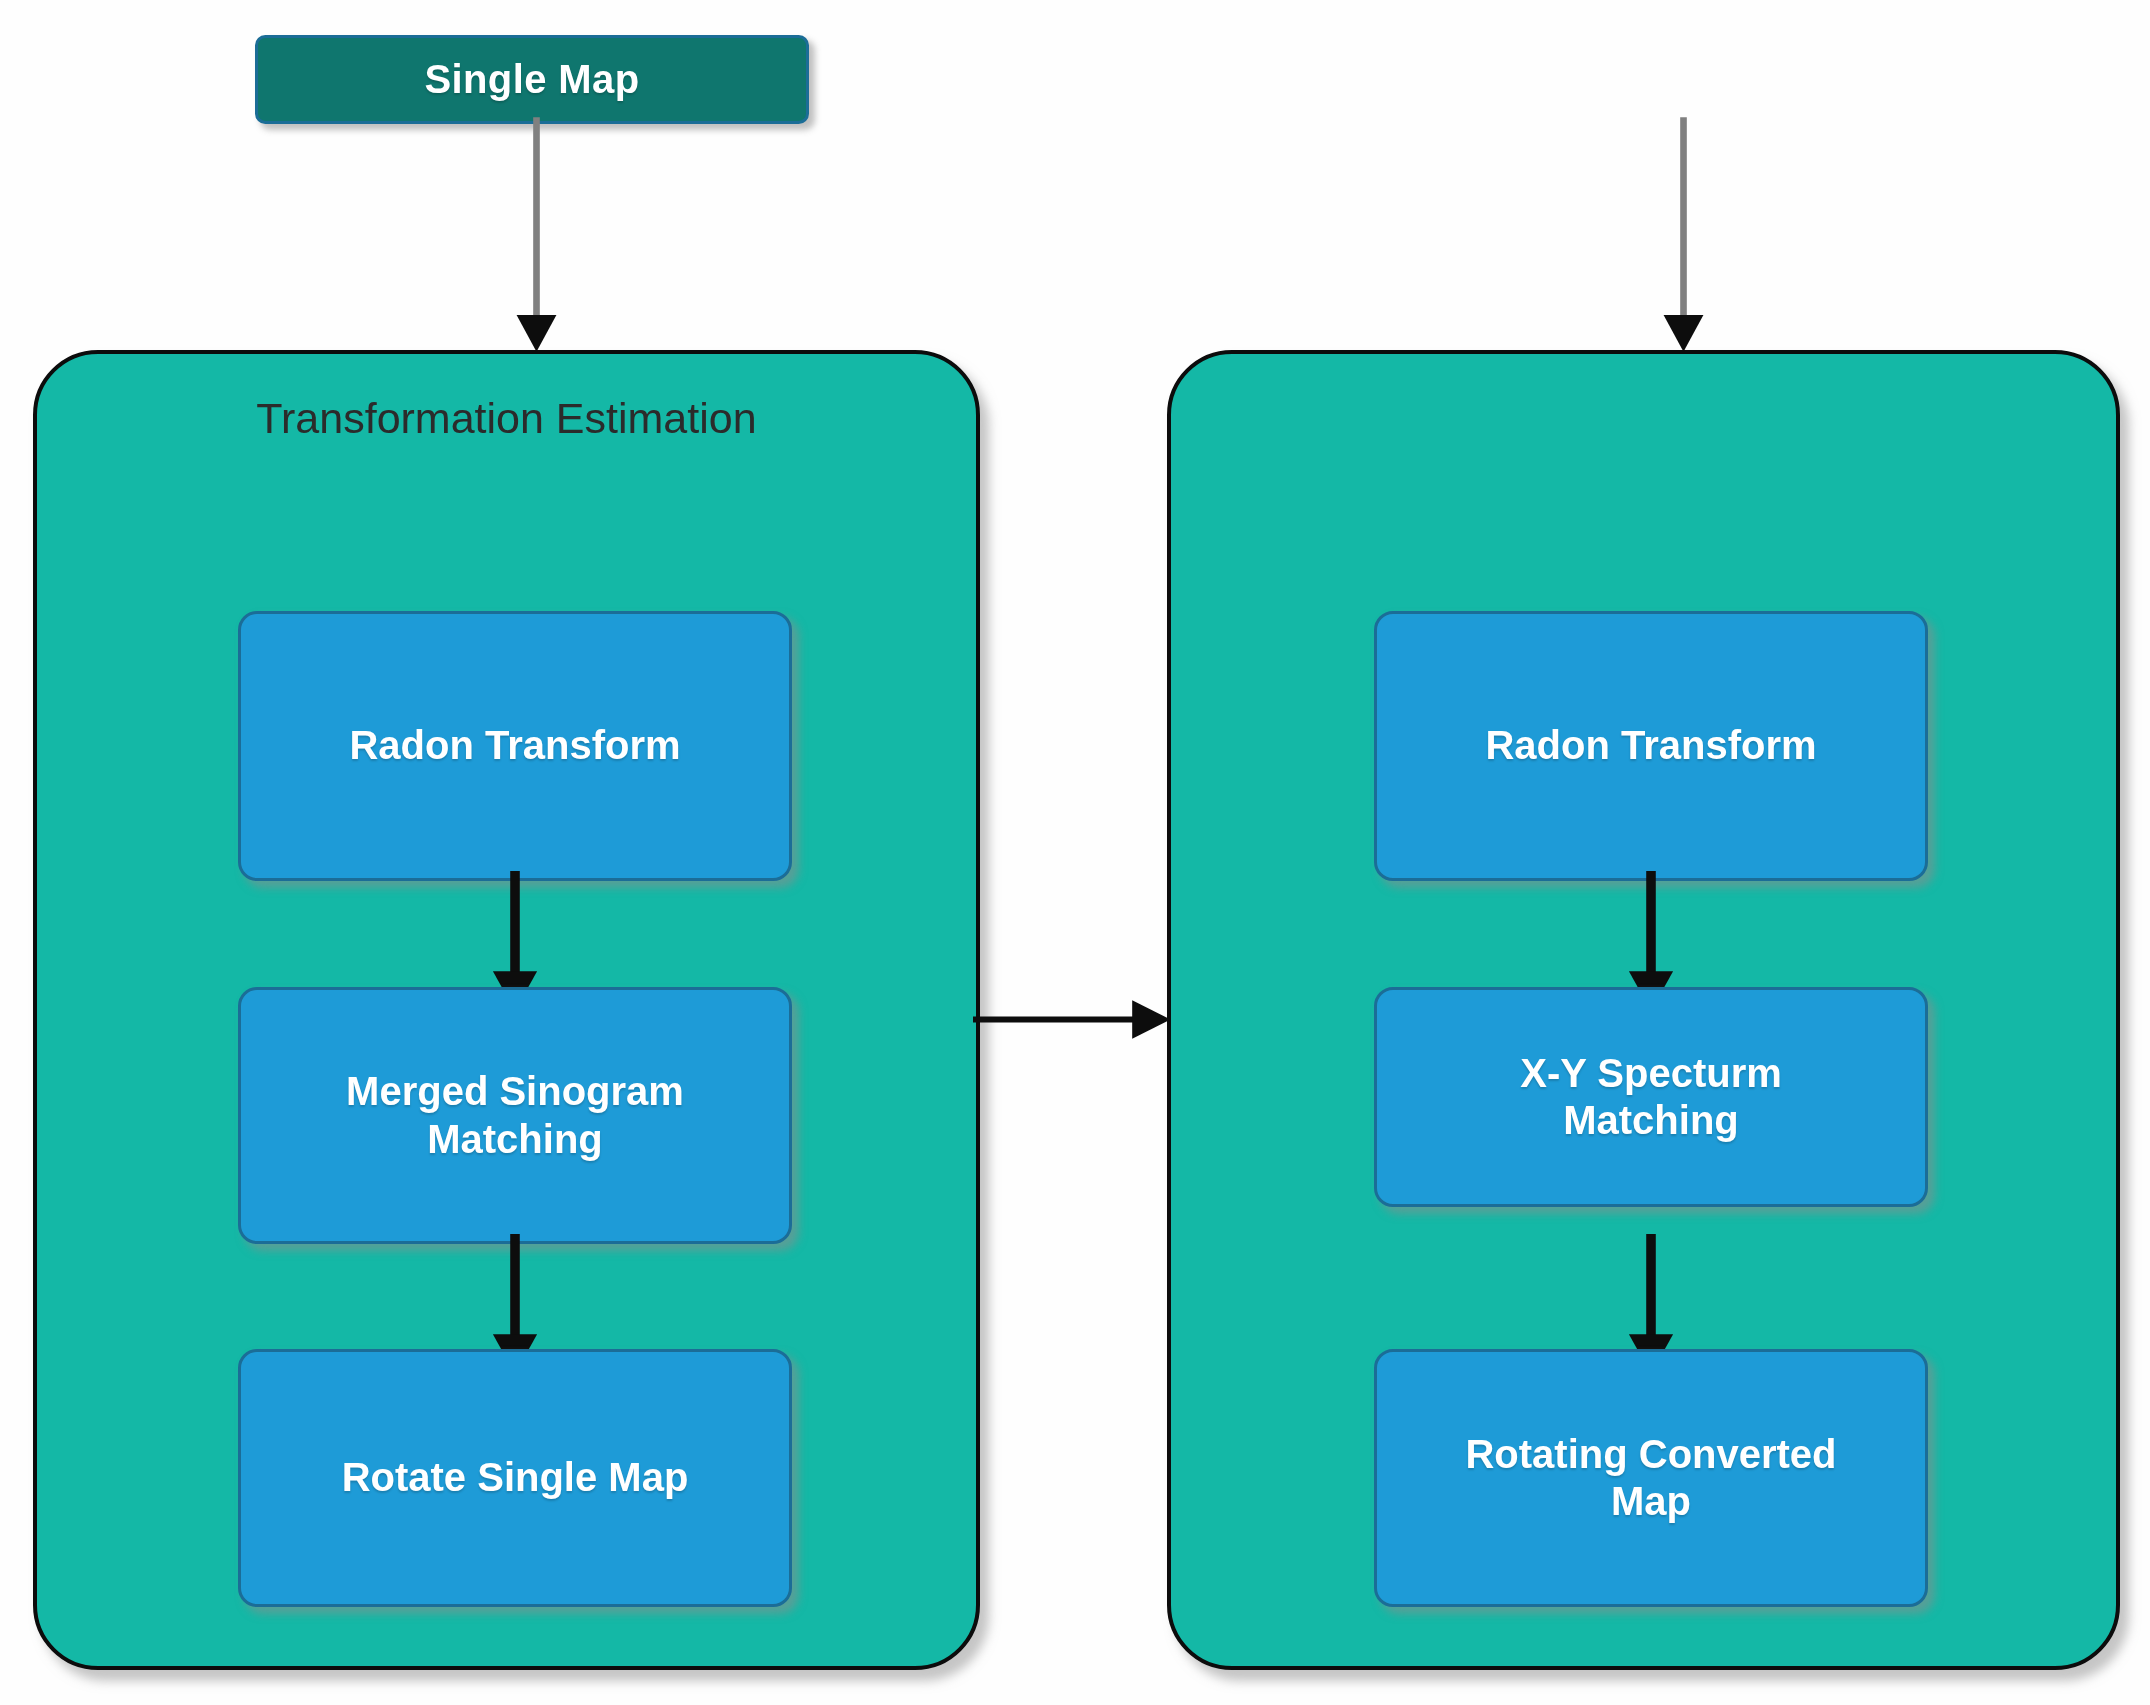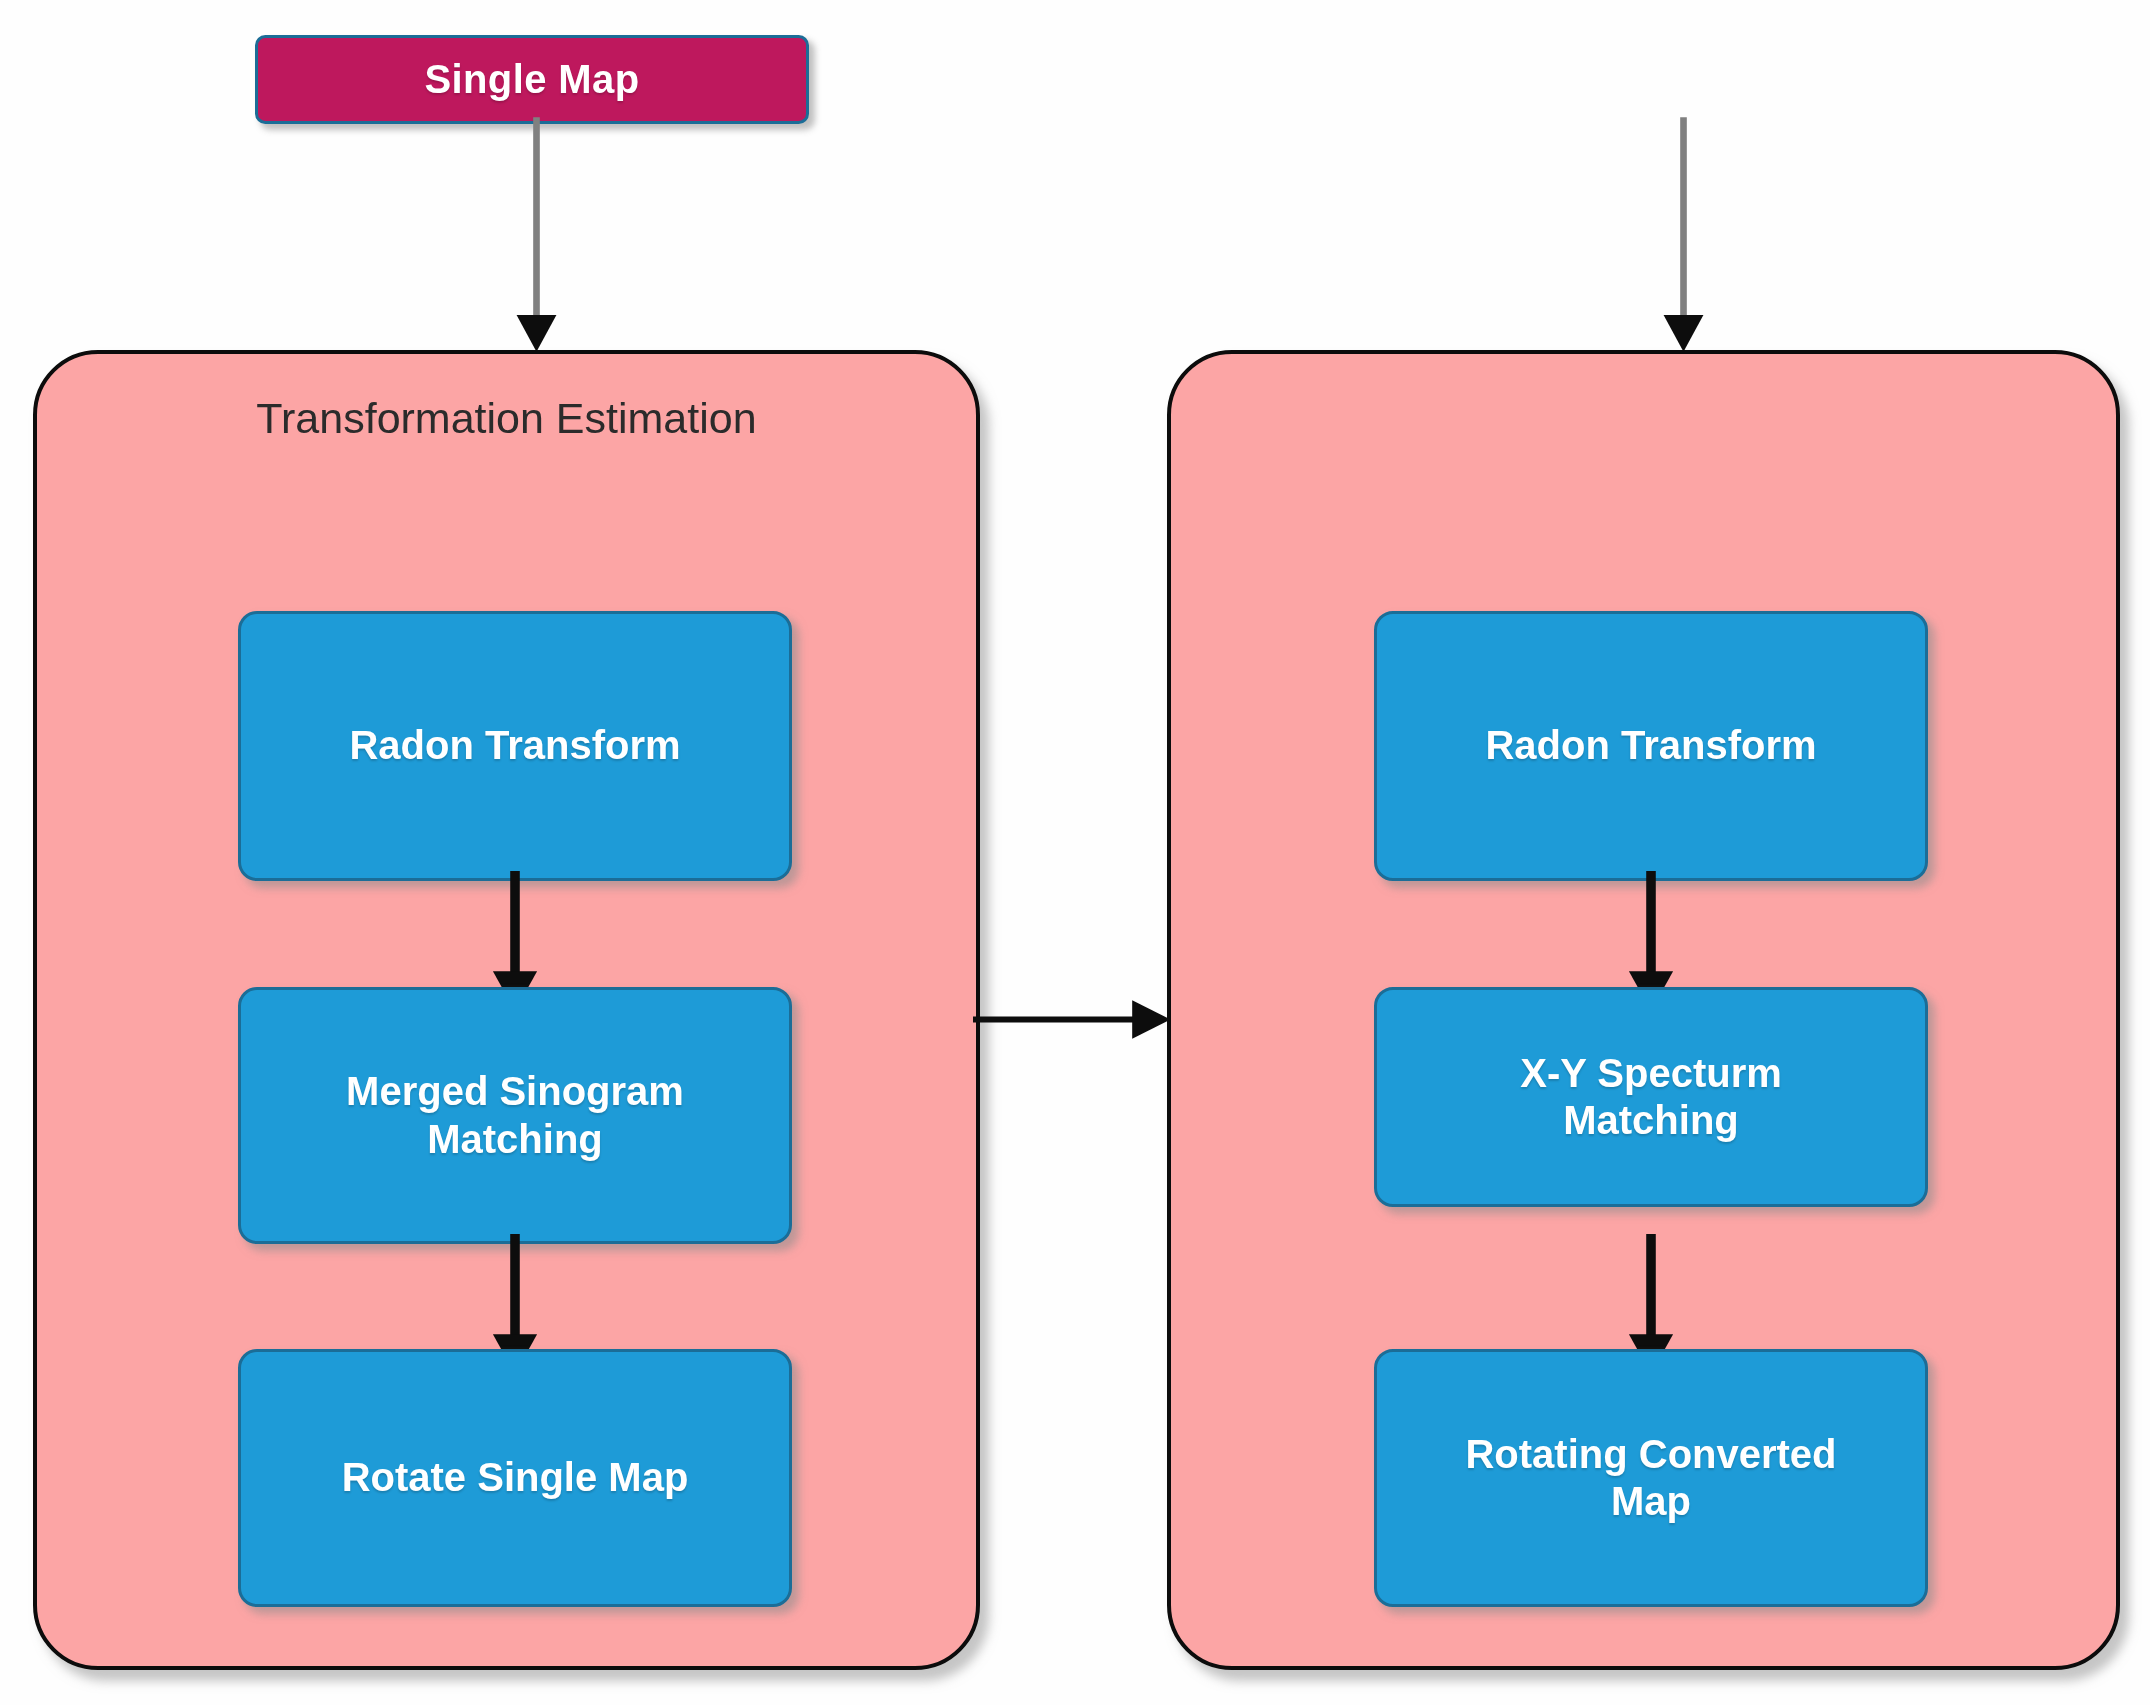--- a/index.html
+++ b/index.html
@@ -14,38 +14,38 @@
     position: relative;
     width: 2151px;
     height: 1705px;
     background: #fefefe;
     overflow: hidden;
   }
 
   
   .top-box {
     position: absolute;
-    background: #be185d;
+    background: #0f766e;
     border: 3px solid #1b6d97;
     border-radius: 10.3px;
     box-shadow: 5.2px 5.2px 6.6px rgba(120,120,120,0.45);
     display: flex;
     align-items: center;
     justify-content: center;
     color: #ffffff;
     font-weight: bold;
     font-size: 40px;
     letter-spacing: 0.4px;
     text-shadow: 0 1.5px 2.2px rgba(0,0,0,0.18);
   }
 
   
   .group {
     position: absolute;
-    background: #fca5a5;
+    background: #14b8a6;
     border: 4.4px solid #0c0c0c;
     border-radius: 65px;
     box-shadow: 8.9px 10.3px 10.3px rgba(150,150,150,0.55);
   }
   .group-title {
     position: absolute;
     top: 40px;
     left: 0;
     right: 0;
     text-align: center;

